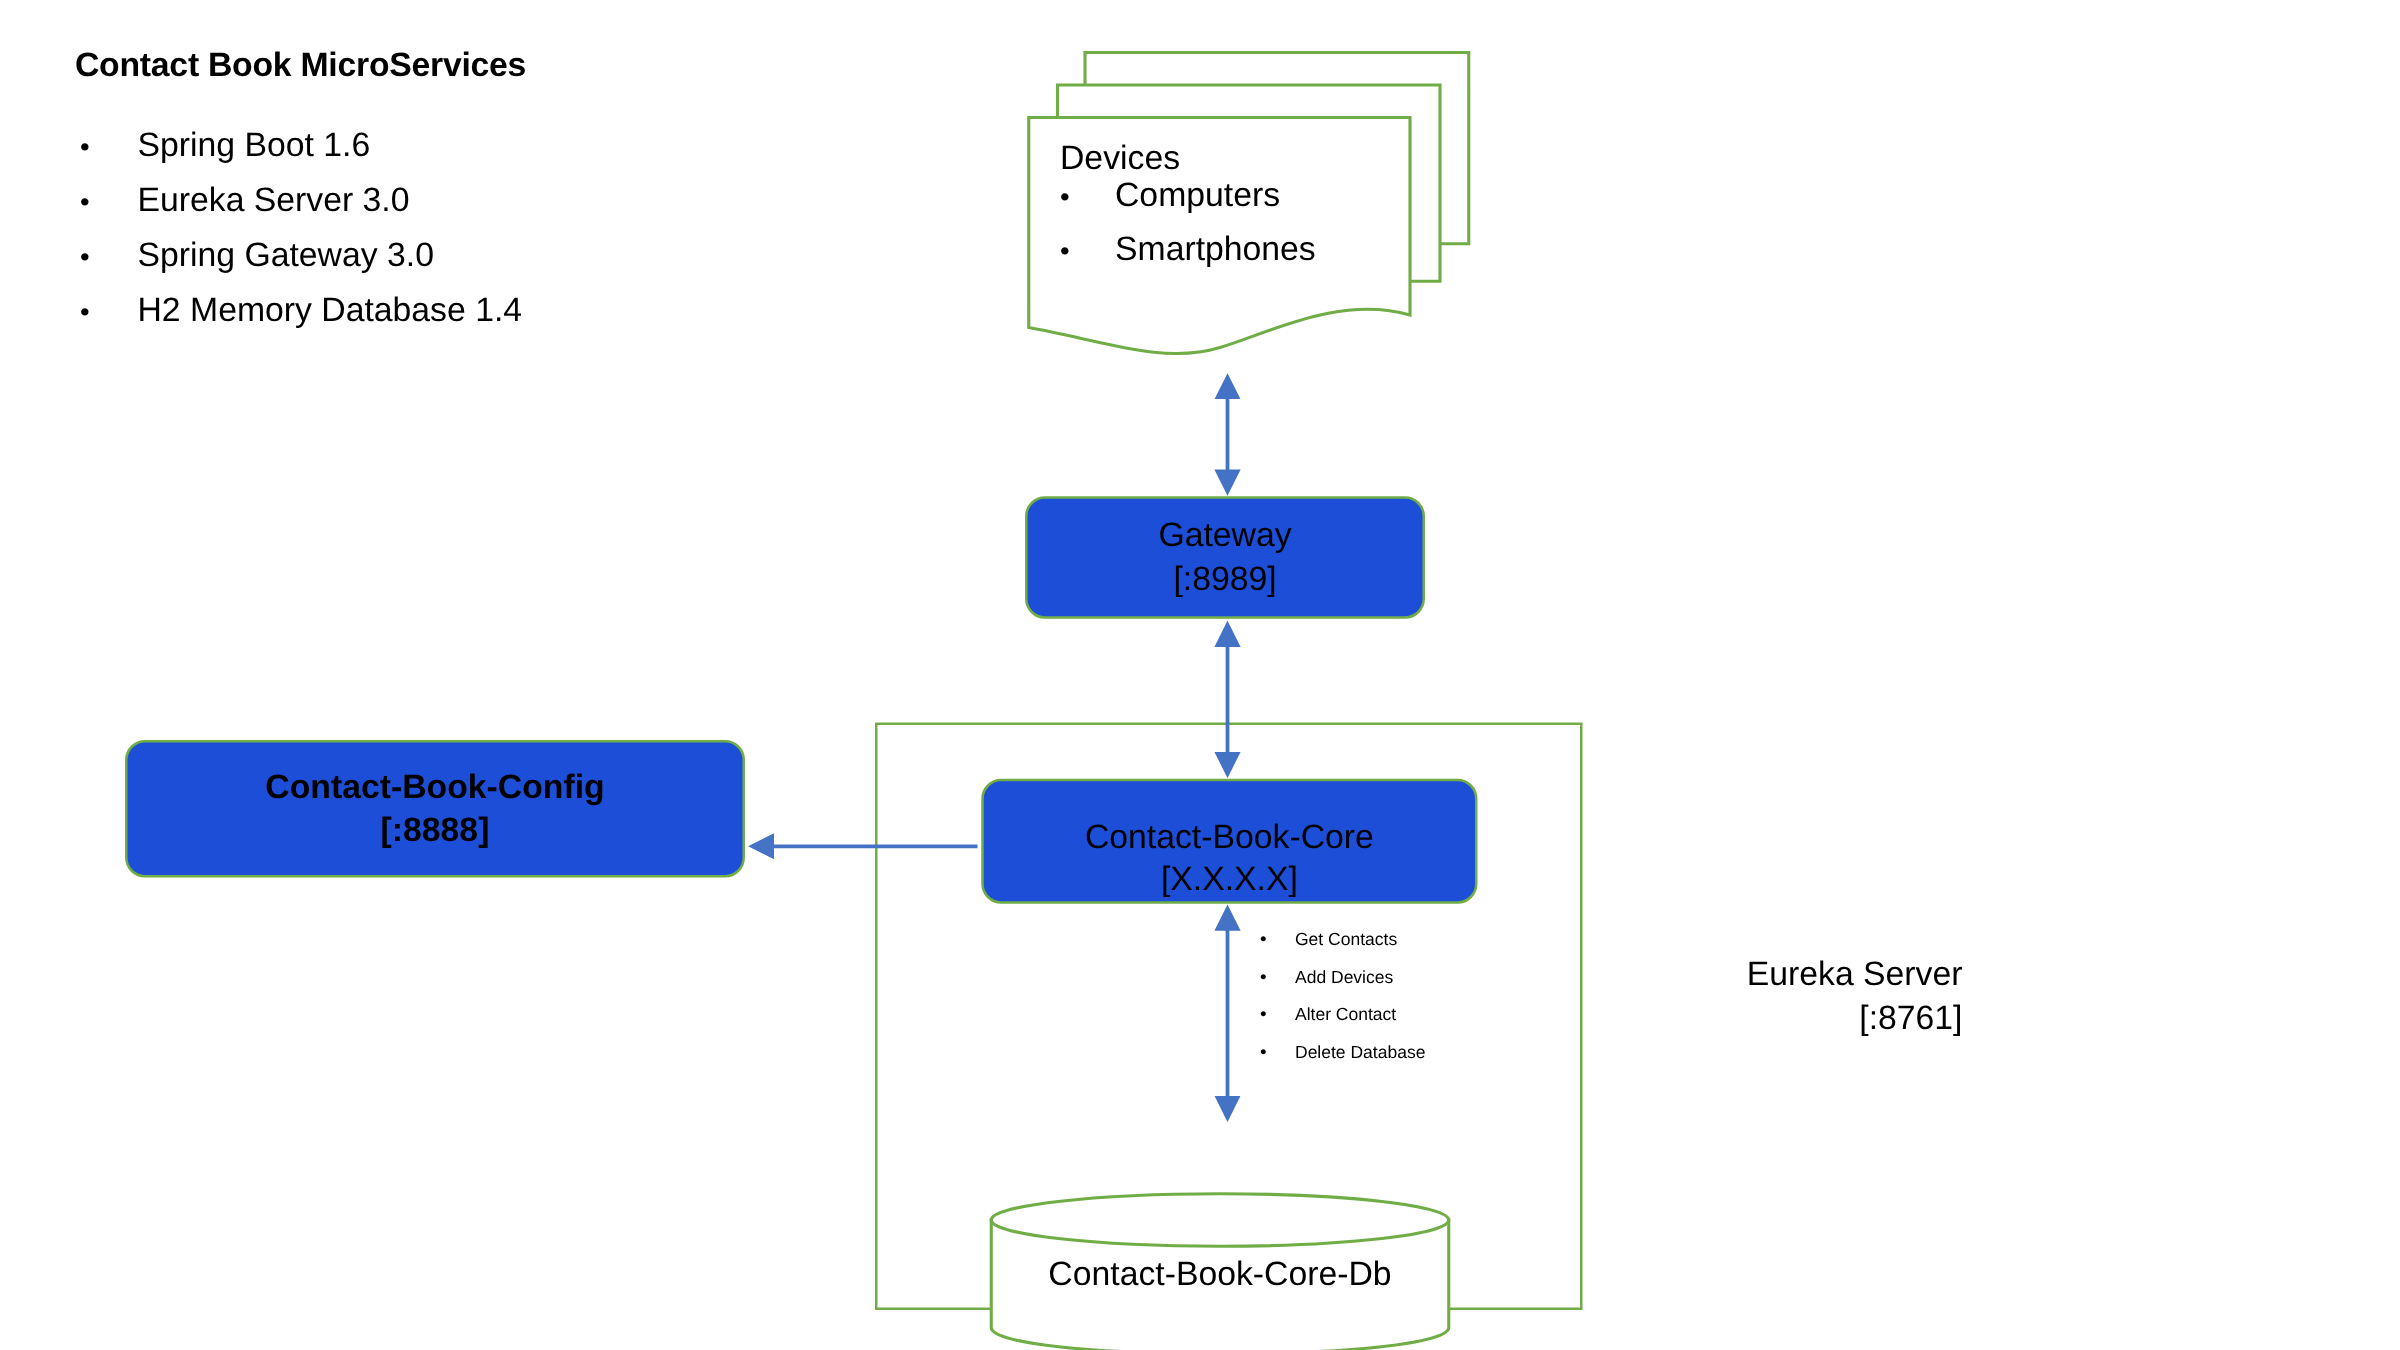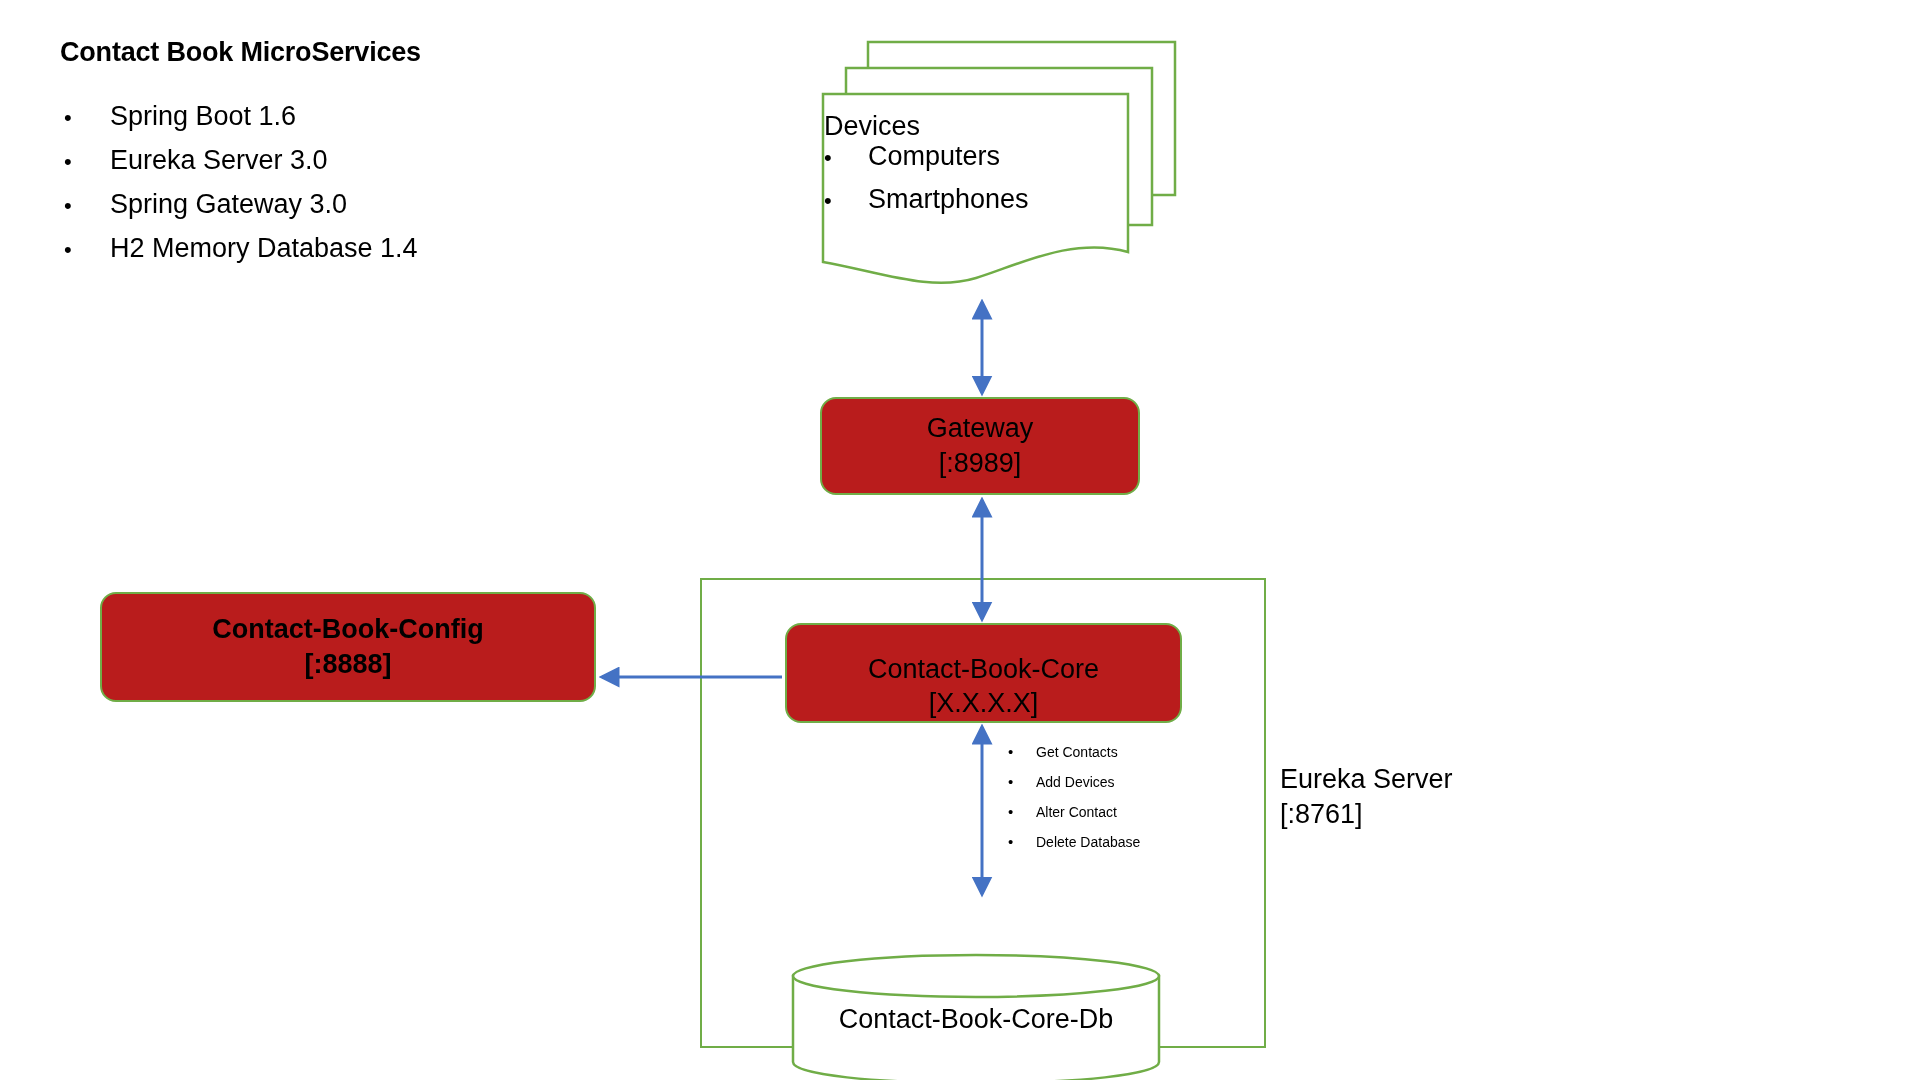--- a/index.html
+++ b/index.html
@@ -49,21 +49,21 @@
   .tech-row .tech-label {
     font-size: 27px;
     line-height: 1.1;
   }
 
   
   .rounded-box {
     position: absolute;
     border: 2.5px solid #70AD47;
     border-radius: 16px;
-    background: #b91c1c;
+    background: #1d4ed8;
     box-sizing: border-box;
     display: flex;
     flex-direction: column;
     align-items: center;
     justify-content: center;
   }
   .rounded-box .line {
     font-size: 27px;
     line-height: 1.28;
     white-space: nowrap;
@@ -77,21 +77,21 @@
     width: 370px;
     height: 290px;
   }
   #devices-group svg {
     position: absolute;
     left: 0;
     top: 0;
   }
   #devices-text {
     position: absolute;
-    left: 4px;
+    left: 28px;
     top: 90px;
     width: 300px;
   }
   #devices-heading {
     font-size: 27px;
     line-height: 1.2;
   }
   .dev-row {
     display: flex;
     align-items: baseline;
@@ -117,21 +117,21 @@
     height: 470px;
     border: 2.5px solid #70AD47;
     box-sizing: border-box;
     background: transparent;
   }
   #eureka-label {
     position: absolute;
     left: 1280px;
     top: 762px;
     width: 290px;
-    text-align: left;
+    text-align: right;
   }
   #eureka-label .line {
     font-size: 27px;
     line-height: 1.28;
   }
 
   
   #gateway-box  { left: 820px; top: 397px; width: 320px; height: 98px; }
   #config-box   { left: 100px; top: 592px; width: 496px; height: 110px; font-weight: bold; }
   #core-box     { left: 785px; top: 623px; width: 397px; height: 100px; justify-content: flex-end; }

